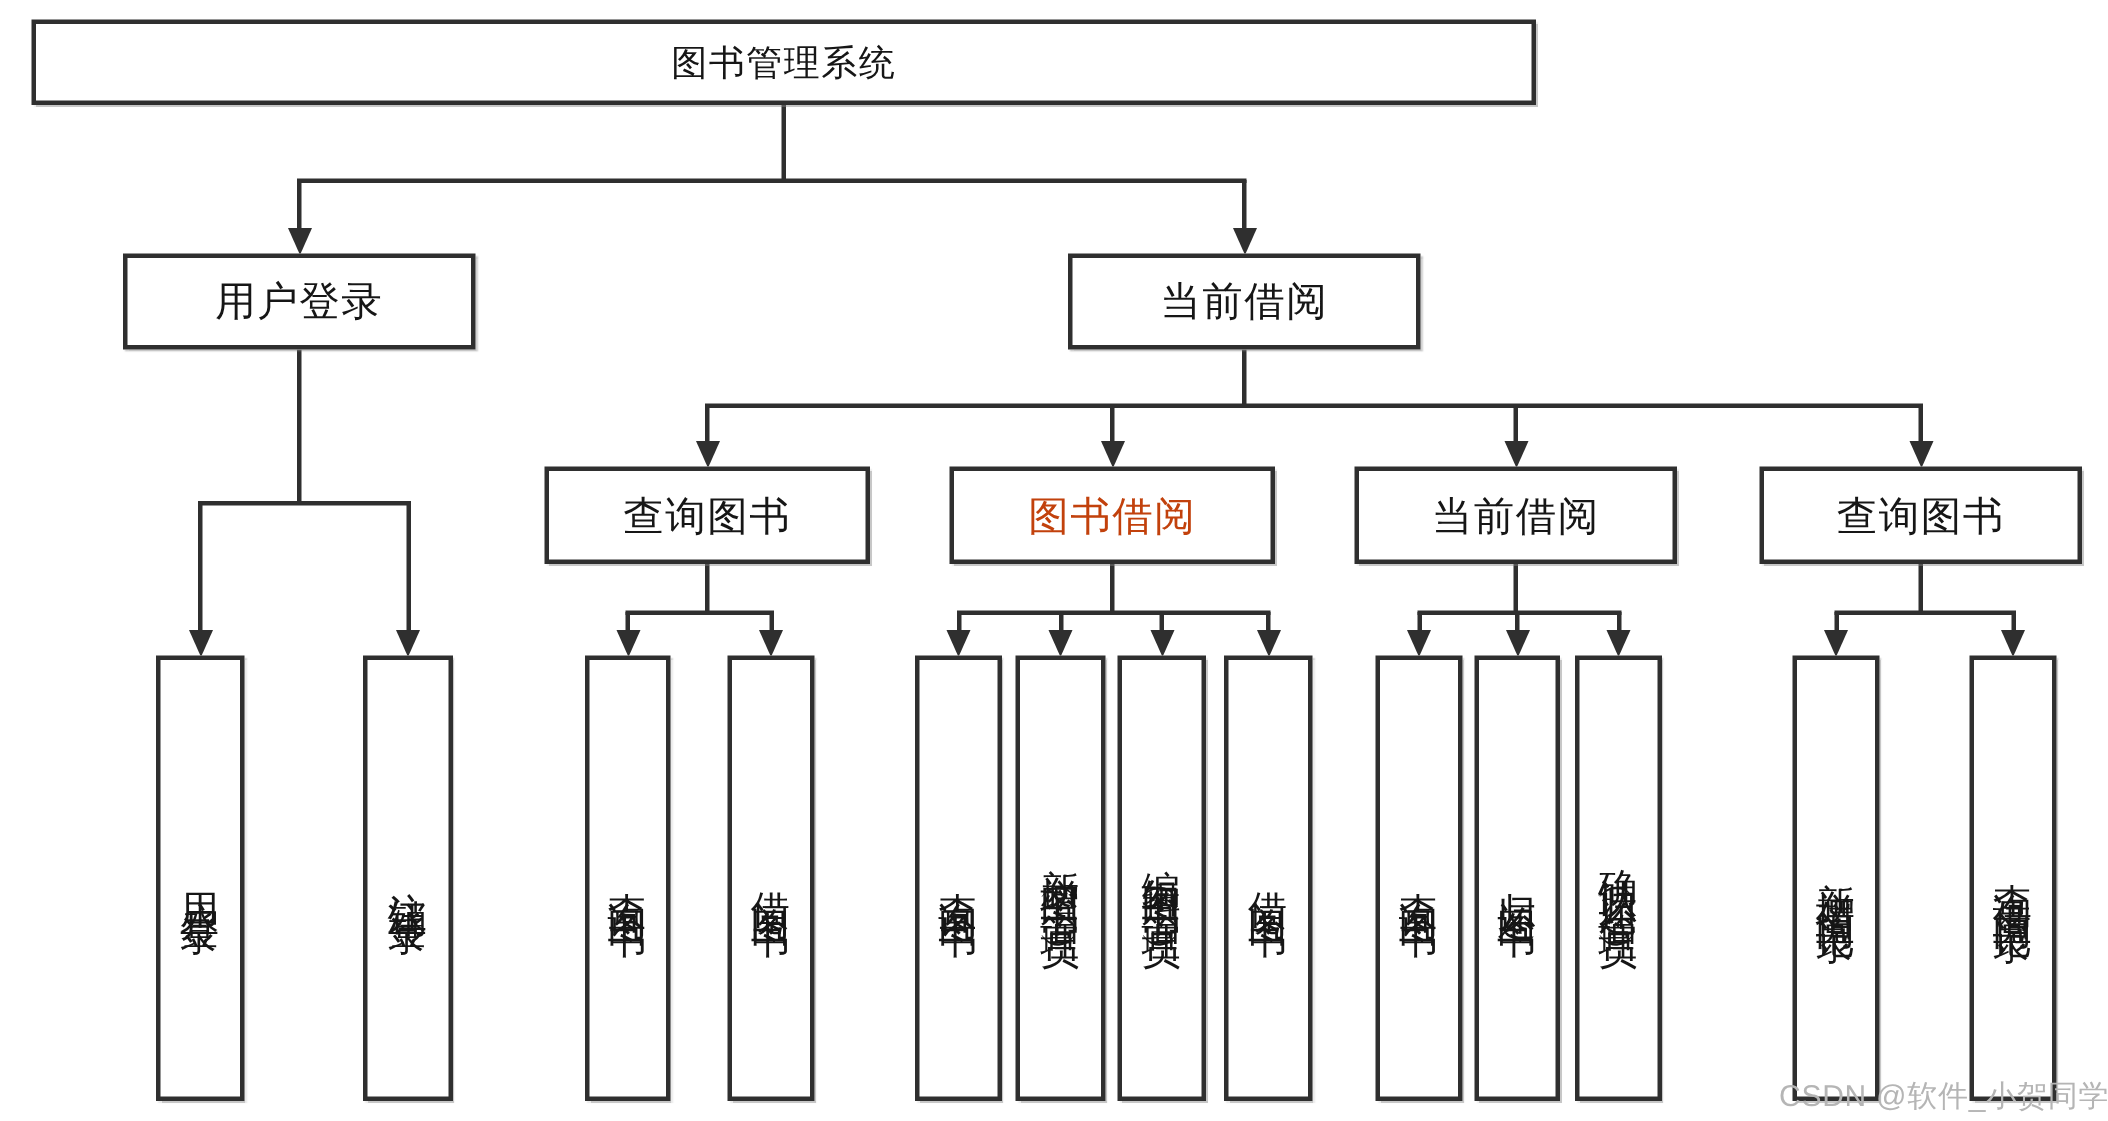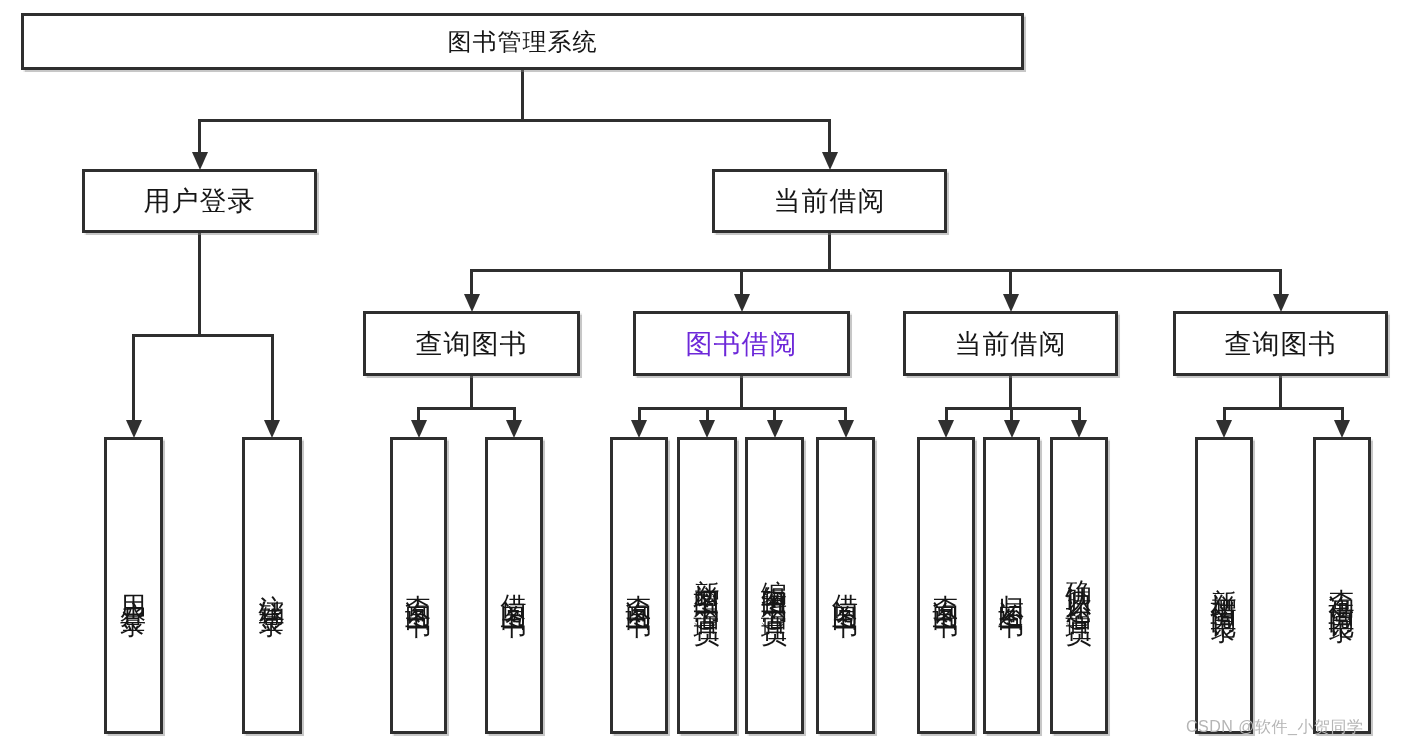--- a/index.html
+++ b/index.html
@@ -36,21 +36,21 @@
   .vline,.hline{position:absolute;background:#2f2f2f;z-index:1;}
   .arrow{
     position:absolute;width:0;height:0;z-index:1;
     border-left:8px solid transparent;
     border-right:8px solid transparent;
     border-top:18px solid #2f2f2f;
   }
   .watermark{
     position:absolute;
     left:1186px;top:717px;
-    font-size:16px;
+    font-size:20px;
     color:#b5b5b5;
     white-space:nowrap;
     z-index:5;
     letter-spacing:0.5px;
   }
 </style>
 </head>
 <body>
 
 <div class="page">
@@ -121,21 +121,21 @@
       <div class="box v" style="left: 104px; top: 437px; width: 59px; height: 297px; border-color: rgb(47, 47, 47); background: rgb(255, 255, 255);">
         <span class="label" style="color: rgb(22, 22, 22);">用户登录</span>
       </div>
       <div class="box v" style="left: 242px; top: 437px; width: 60px; height: 297px; border-color: rgb(47, 47, 47); background: rgb(255, 255, 255);">
         <span class="label" style="color: rgb(22, 22, 22);">注销登录</span>
       </div>
       <div class="box h" style="left: 363px; top: 311px; width: 217px; height: 65px; border-color: rgb(47, 47, 47); background: rgb(255, 255, 255);">
         <span class="label" style="color: rgb(22, 22, 22);">查询图书</span>
       </div>
       <div class="box h" style="left: 633px; top: 311px; width: 217px; height: 65px; border-color: rgb(47, 47, 47); background: rgb(255, 255, 255);">
-        <span class="label" style="color: #6d28d9;">图书借阅</span>
+        <span class="label" style="color: #c2410c;">图书借阅</span>
       </div>
       <div class="box h" style="left: 903px; top: 311px; width: 215px; height: 65px; border-color: rgb(47, 47, 47); background: rgb(255, 255, 255);">
         <span class="label" style="color: rgb(22, 22, 22);">当前借阅</span>
       </div>
       <div class="box h" style="left: 1173px; top: 311px; width: 215px; height: 65px; border-color: rgb(47, 47, 47); background: rgb(255, 255, 255);">
         <span class="label" style="color: rgb(22, 22, 22);">查询图书</span>
       </div>
       <div class="box v" style="left: 390px; top: 437px; width: 57px; height: 297px; border-color: rgb(47, 47, 47); background: rgb(255, 255, 255);">
         <span class="label" style="color: rgb(22, 22, 22);">查询图书</span>
       </div>

